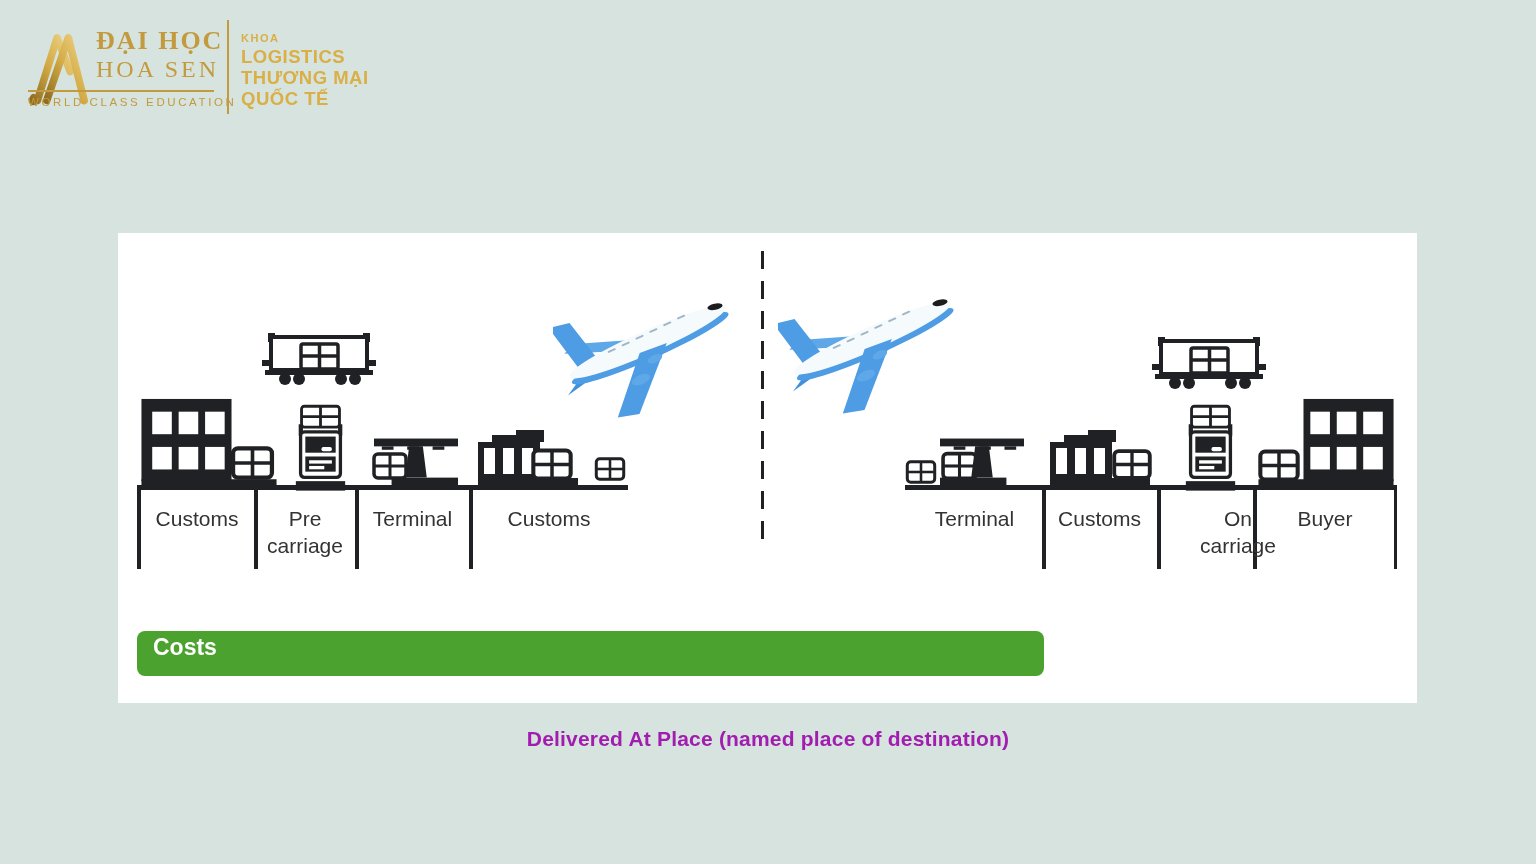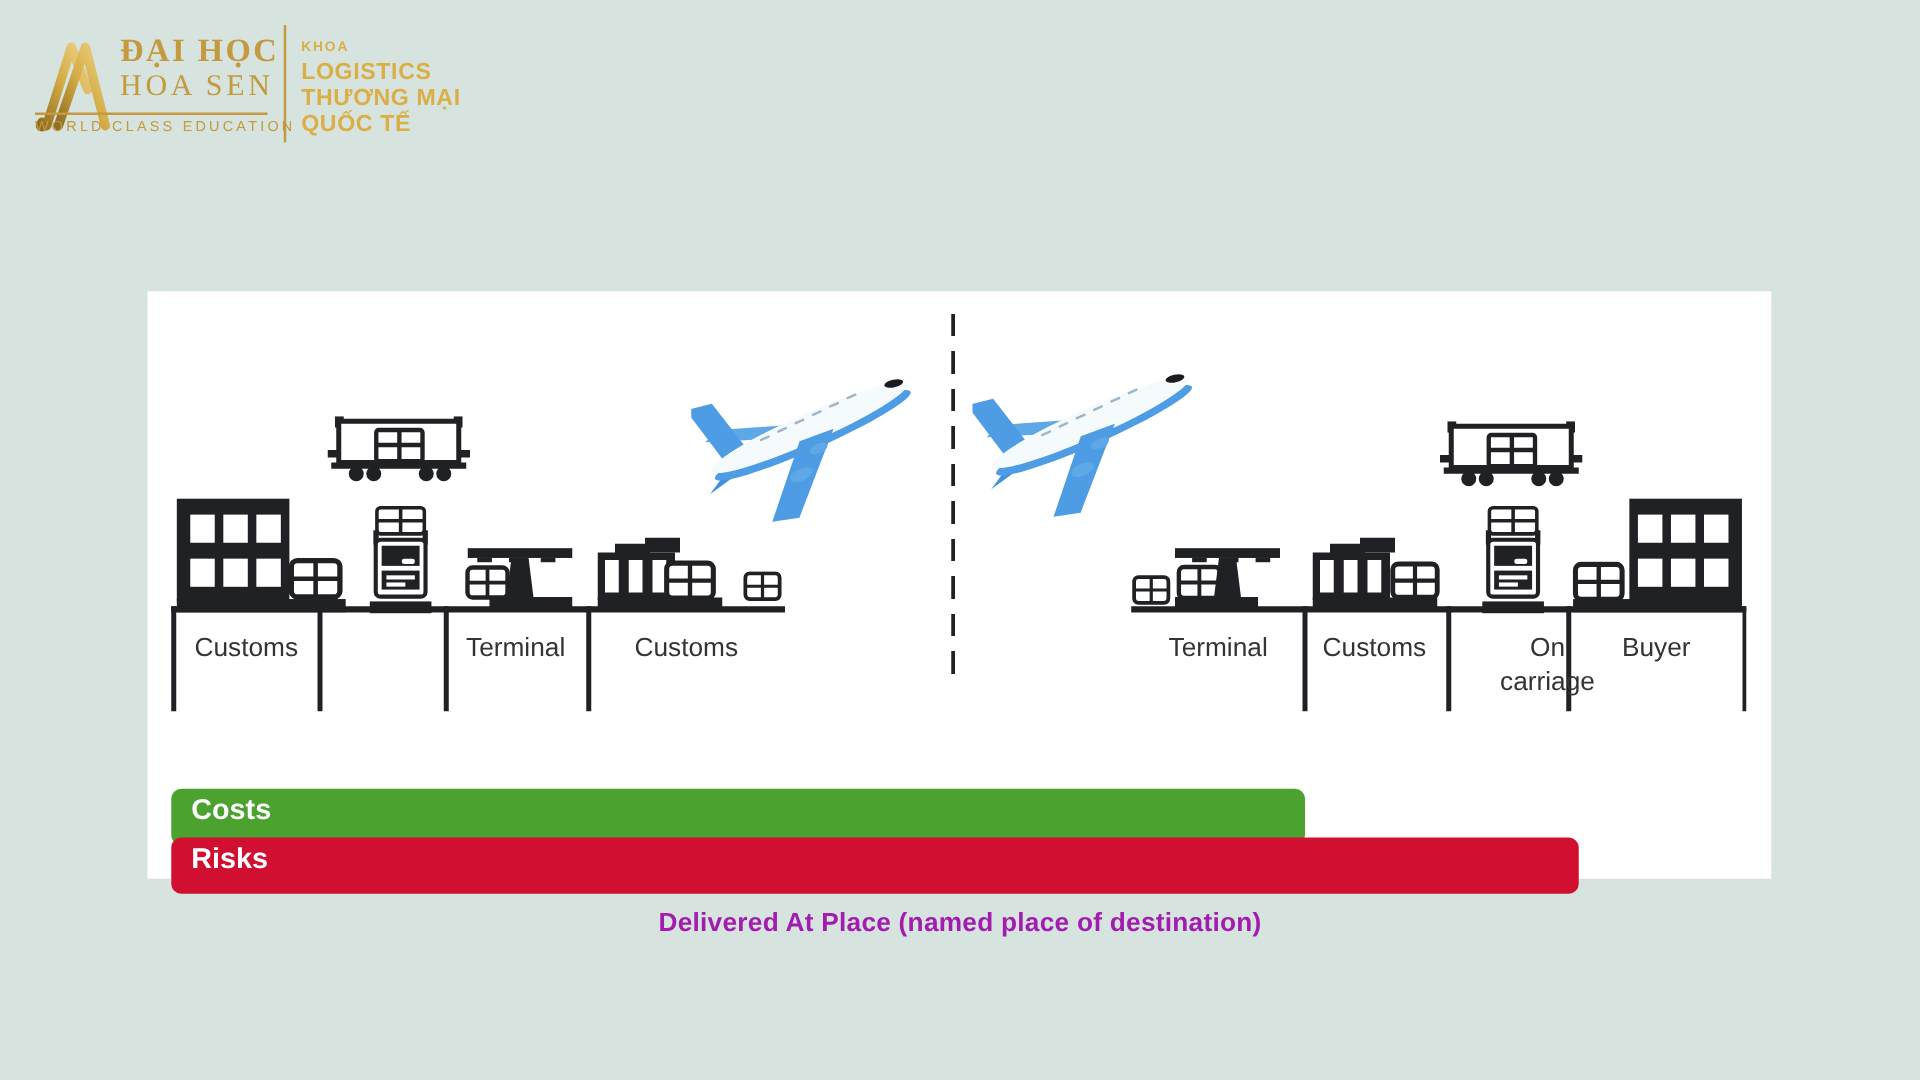--- a/index.html
+++ b/index.html
@@ -235,30 +235,30 @@
   <svg class="icon abs" style="left:1139px;top:164px;width:138px;height:93px;transform:scaleX(-1)">
       <use href="#i-building"></use>
     </svg>
 
   <div class="hline" style="left:19px;top:252px;width:491px"></div>
   <div class="tick" style="left:19px;top:252px"></div>
   <div class="tick" style="left:136px;top:252px"></div>
   <div class="tick" style="left:237px;top:252px"></div>
   <div class="tick" style="left:351px;top:252px"></div>
   <div class="stage" style="left:21px;width:116px">Customs</div>
+  <div class="stage" style="left:136px;width:102px">Pre carriage</div>
   <div class="stage" style="left:237px;width:115px">Terminal</div>
   <div class="stage" style="left:351px;width:160px">Customs</div>
 
   <div class="hline" style="left:787px;top:252px;width:492px"></div>
   <div class="tick" style="left:924px;top:252px"></div>
   <div class="tick" style="left:1039px;top:252px"></div>
   <div class="tick" style="left:1135px;top:252px"></div>
   <div class="tick" style="left:1275.5px;top:252px"></div>
   <div class="stage" style="left:789px;width:135px">Terminal</div>
   <div class="stage" style="left:924px;width:115px">Customs</div>
   <div class="stage" style="left:1072px;width:96px">On carriage</div>
   <div class="stage" style="left:1135px;width:144px">Buyer</div>
 
   <div class="bar" style="left: 19px; top: 398px; width: 907px; background: rgb(75, 162, 46);">Costs</div>
-  <div class="bar" style="left: 19px; top: 437px; width: 1126px; background: rgb(209, 16, 49);">Risks</div>
 </div>
 
 <div class="caption" style="color: #a21caf;">Delivered At Place (named place of destination)</div>
 
 </body></html>

